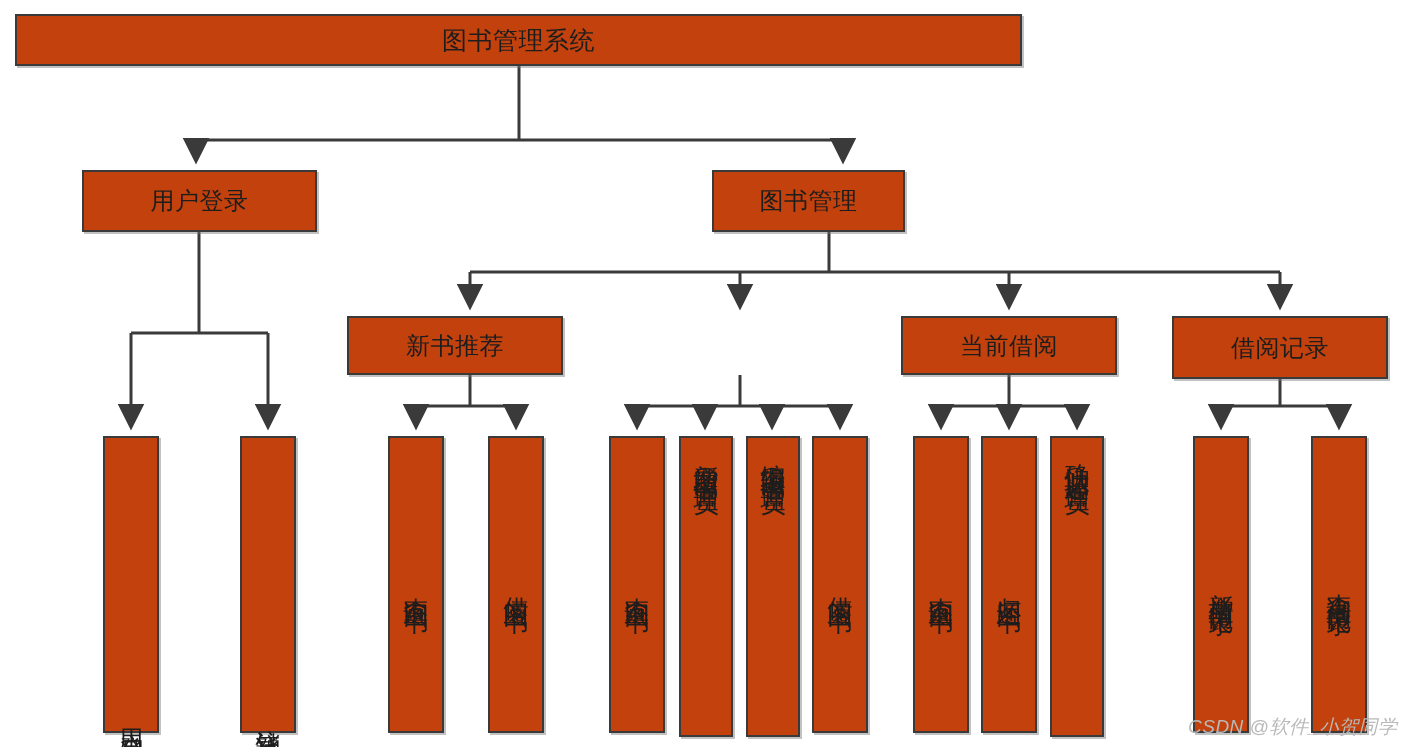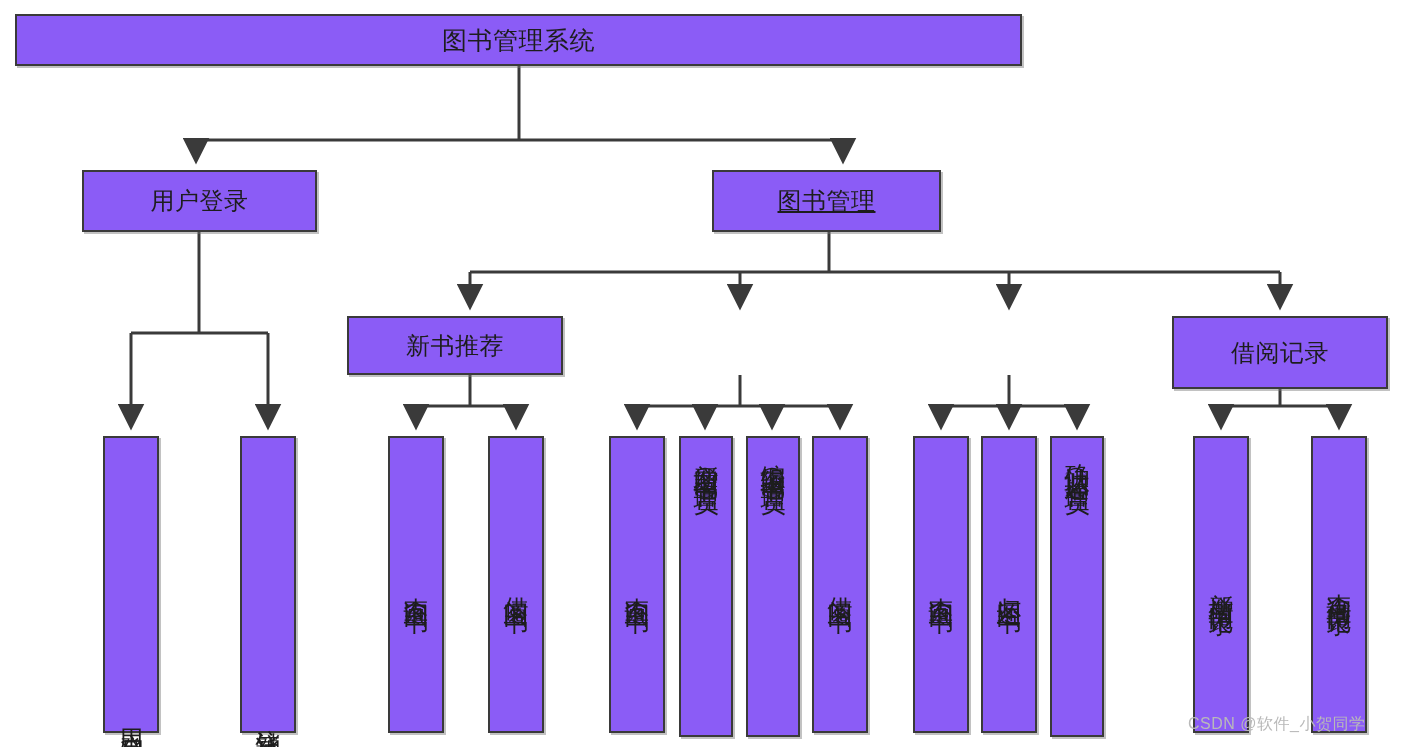--- a/index.html
+++ b/index.html
@@ -22,21 +22,21 @@
     left: 0;
     top: 0;
     width: 1405px;
     height: 747px;
     pointer-events: none;
   }
   .node {
     position: absolute;
     box-sizing: border-box;
     border: 2px solid #3a3a3a;
-    background: #8b5cf6;
+    background: #c2410c;
     display: flex;
     align-items: center;
     justify-content: center;
     color: #1d1d1d;
     box-shadow: 2px 2px 0 rgba(120,120,120,0.45);
   }
   .node .label {
     display: block;
     text-align: center;
     line-height: 1.08;
@@ -60,23 +60,24 @@
     font-size: 25px;
     line-height: 1.15;
     letter-spacing: 4px;
   }
   .node.v.mid { align-items: center; }
   .node.v.bot { align-items: flex-end; padding-bottom: 6px; }
   .node.v.top { align-items: flex-start; padding-top: 6px; }
   .watermark {
     position: absolute;
     color: #b9b9b9;
-    font-size: 16px;
+    font-size: 19px;
     white-space: nowrap;
     letter-spacing: 0.5px;
+    font-style: italic;
   }
 </style>
 </head>
 <body>
 
 <div id="canvas">
 
   <svg class="wires" viewBox="0 0 1405 747">
     <defs>
       <marker id="arrow" viewBox="0 0 12 12" refX="10" refY="6" markerWidth="9" markerHeight="9" orient="auto-start-reverse">
@@ -127,28 +128,31 @@
     </g>
   </svg>
 
   <div class="node h root" style="left:15px; top:14px; width:1007px; height:52px;">
     <span class="label">图书管理系统</span>
   </div>
 
   <div class="node h" style="left:82px; top:170px; width:235px; height:62px;">
     <span class="label">用户登录</span>
   </div>
-  <div class="node h" style="left:712px; top:170px; width:229px; height:62px;text-decoration:underline;">
+  <div class="node h" style="left:712px; top:170px; width:193px; height:62px;">
     <span class="label">图书管理</span>
   </div>
 
   <div class="node h" style="left:347px; top:316px; width:216px; height:59px;">
     <span class="label">新书推荐</span>
   </div>
-  <div class="node h" style="left:1172px; top:316px; width:216px; height:73px;">
+  <div class="node h" style="left:901px; top:316px; width:216px; height:59px;">
+    <span class="label">当前借阅</span>
+  </div>
+  <div class="node h" style="left:1172px; top:316px; width:216px; height:63px;">
     <span class="label">借阅记录</span>
   </div>
 
   <div class="node v bot" style="left:103px; top:436px; width:56px; height:297px;">
     <span class="label">用户登录</span>
   </div>
   <div class="node v bot" style="left:240px; top:436px; width:56px; height:297px;">
     <span class="label">注销登录</span>
   </div>
 

